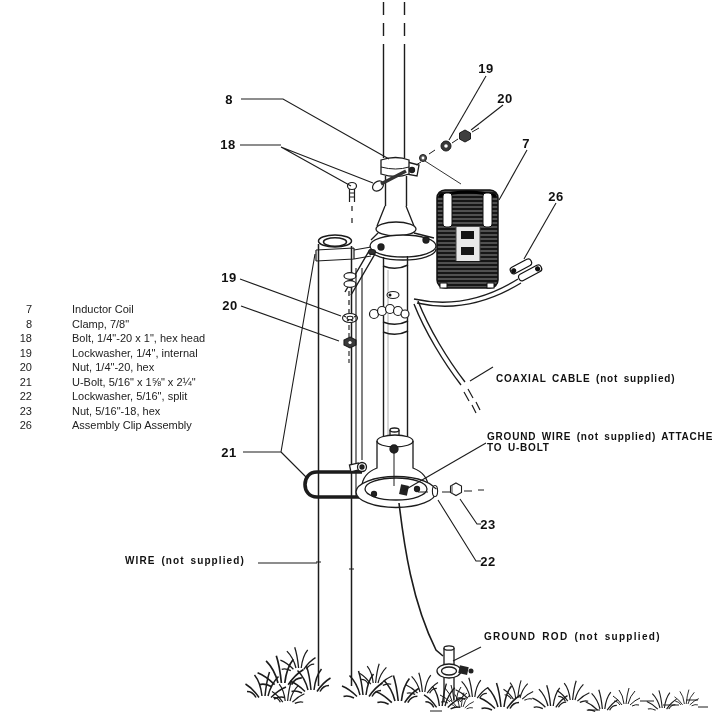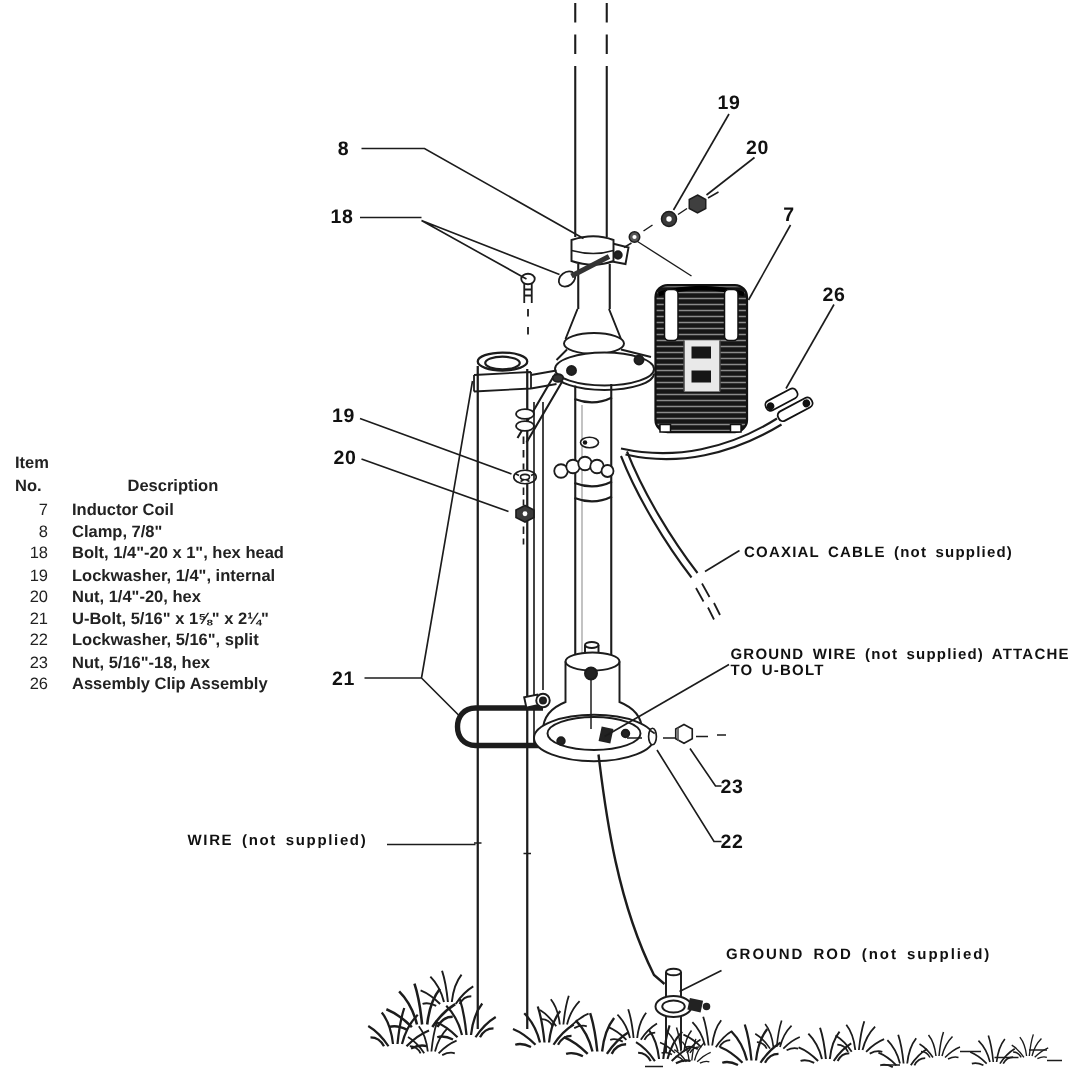--- a/index.html
+++ b/index.html
@@ -9,21 +9,21 @@
   .callout{position:absolute;transform:translate(-50%,-50%);font-weight:bold;font-size:13px;
            color:#111;letter-spacing:.5px;white-space:nowrap;}
   .ann{position:absolute;font-weight:bold;font-size:10px;letter-spacing:.8px;word-spacing:2px;
        color:#111;white-space:nowrap;line-height:10.5px;}
   .parts-table{position:absolute;left:10px;top:302px;width:250px;font-size:11px;line-height:14.5px;color:#222;}
   .pt-head{display:flex;font-weight:bold;margin-bottom:2px;}
   .pt-item-head{width:30px;}
   .pt-desc-head{margin-left:45px;align-self:flex-end;}
   .pt-row{display:flex;}
   .pt-num{width:22px;text-align:right;flex:none;}
-  .pt-desc{margin-left:16px;font-weight:bold;}
+  .pt-desc{margin-left:40px;}
 </style>
 </head>
 <body>
 
 <div id="stage">
 
 <svg width="712" height="728" viewBox="0 0 712 728">
   <defs>
     <pattern id="ribs" width="6" height="4" patternUnits="userSpaceOnUse">
       <rect width="6" height="4" fill="#161616"></rect>
@@ -247,36 +247,29 @@
 <div class="callout" style="left:486px;top:68px">19</div>
 <div class="callout" style="left:505px;top:98px">20</div>
 <div class="callout" style="left:526px;top:143px">7</div>
 <div class="callout" style="left:556px;top:196px">26</div>
 <div class="callout" style="left:229px;top:277px">19</div>
 <div class="callout" style="left:230px;top:305px">20</div>
 <div class="callout" style="left:229px;top:452px">21</div>
 <div class="callout" style="left:488px;top:524px">23</div>
 <div class="callout" style="left:488px;top:561px">22</div>
 
-<div class="ann" style="left:496px;top:364px">COAXIAL CABLE (not supplied)</div>
+<div class="ann" style="left:496px;top:374px">COAXIAL CABLE (not supplied)</div>
 <div class="ann" style="left:487px;top:432px">
   <div>GROUND WIRE (not supplied) ATTACHED</div>
   <div>TO U-BOLT</div>
 </div>
 <div class="ann" style="left:125px;top:556px;letter-spacing:1.1px">WIRE (not supplied)</div>
 <div class="ann" style="left:484px;top:632px;letter-spacing:1.3px">GROUND ROD (not supplied)</div>
 
 <div class="parts-table">
-  <div class="pt-head">
-    <div class="pt-item-head">
-      <div>Item</div>
-      <div>No.</div>
-    </div>
-    <div class="pt-desc-head">Description</div>
-  </div>
   <div class="pt-row">
     <span class="pt-num">7</span>
     <span class="pt-desc">Inductor Coil</span>
   </div>
   <div class="pt-row">
     <span class="pt-num">8</span>
     <span class="pt-desc">Clamp, 7/8"</span>
   </div>
   <div class="pt-row">
     <span class="pt-num">18</span>

